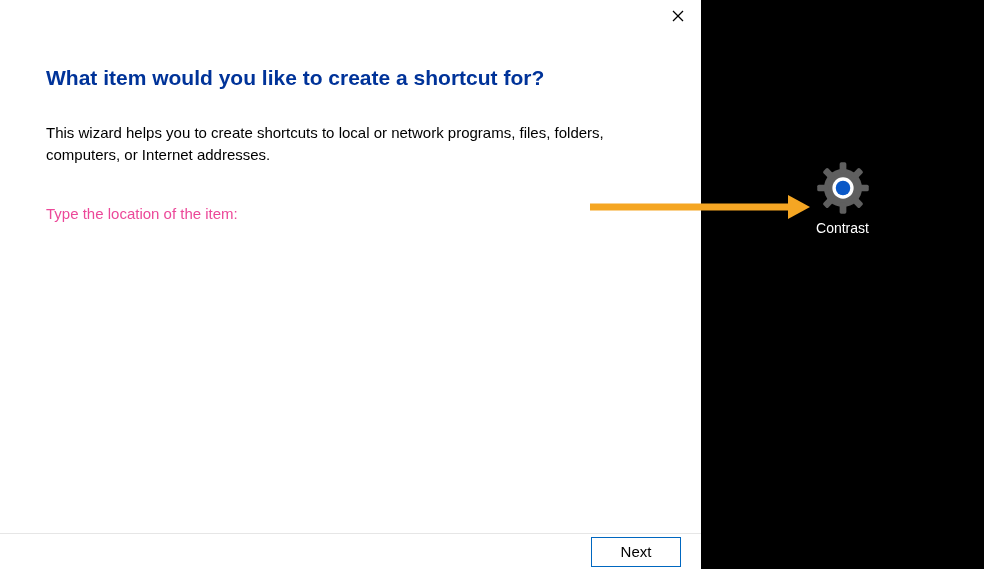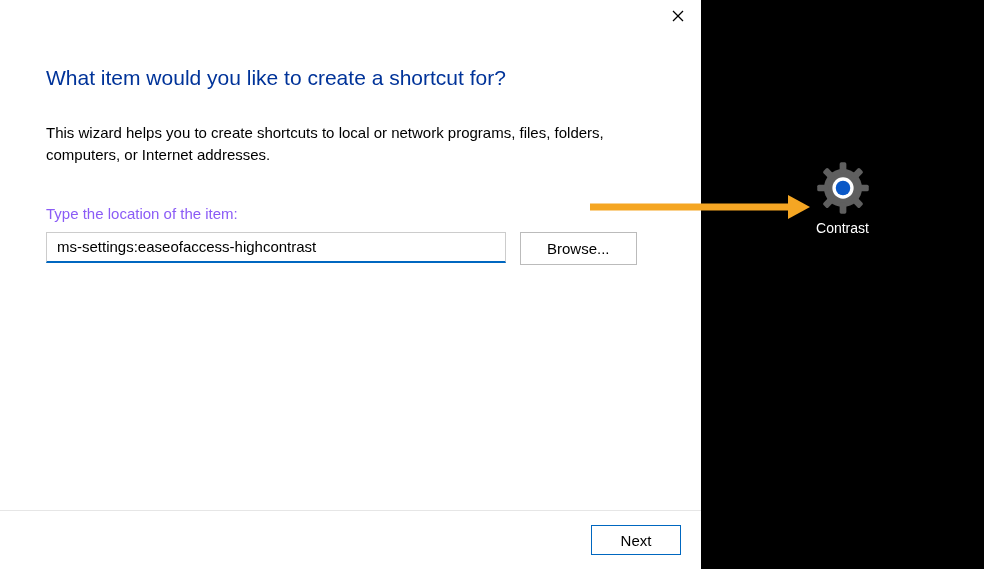--- a/index.html
+++ b/index.html
@@ -46,32 +46,32 @@
       color:#000;
       font-weight:400;
     }
 
     .content {
       padding:34px 62px 0 46px;
     }
     .heading {
       font-size:21px;
       color:#003399;
-      font-weight:400;
+      font-weight:700;
       margin-bottom:32px;
     }
     .description {
       font-size:15px;
       color:#000;
       margin-bottom:39px;
       line-height:1.45;
     }
     .field-label {
       font-size:15px;
-      color:#8b5cf6;
+      color:#ec4899;
       margin-bottom:10px;
     }
     .field-row {
       display:flex;
       gap:14px;
       align-items:flex-start;
       margin-bottom:38px;
     }
     .location-input {
       width:460px;
@@ -95,21 +95,21 @@
     }
     .continue-text {
       font-size:15px; color:#000;
     }
 
     
     .footer {
       position:absolute;
       left:0; bottom:0;
       width:100%;
-      height:59px;
+      height:36px;
       border-top:1px solid #e6e6e6;
       display:flex;
       justify-content:flex-end;
       align-items:center;
       gap:10px;
       padding-right:20px;
       background:#fff;
     }
     .btn {
       height:30px; width:90px;
@@ -165,24 +165,20 @@
       </svg>
     </div>
   </div>
 
 
   <div class="content">
     <div class="heading">What item would you like to create a shortcut for?</div>
     <div class="description">This wizard helps you to create shortcuts to local or network programs, files, folders, computers, or Internet addresses.</div>
 
     <div class="field-label">Type the location of the item:</div>
-    <div class="field-row">
-      <input class="location-input" type="text" value="ms-settings:easeofaccess-highcontrast" style="">
-      <button class="browse-btn">Browse...</button>
-    </div>
 
   </div>
 
   <div class="footer">
     <button class="btn btn-primary">Next</button>
   </div>
 </div>
 
 <div class="desktop">
   <div class="shortcut-icon">

